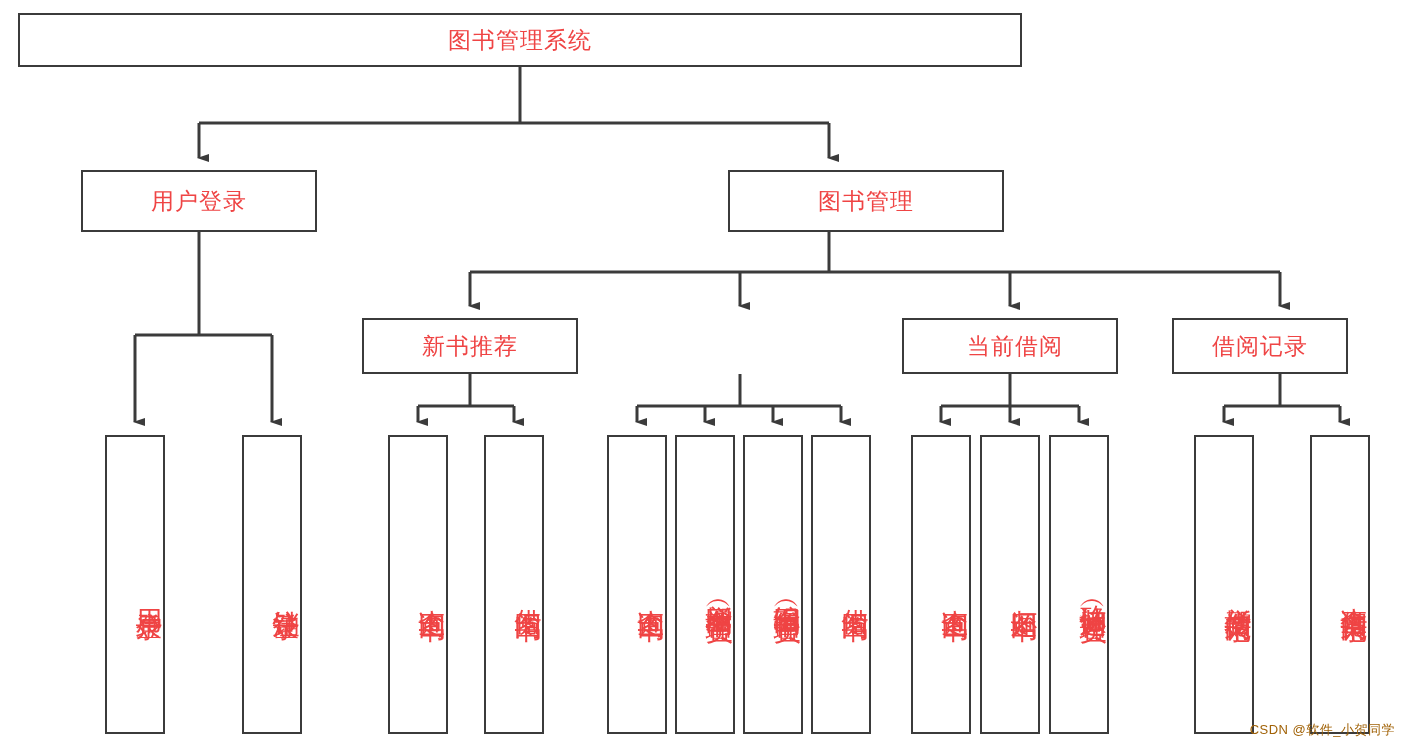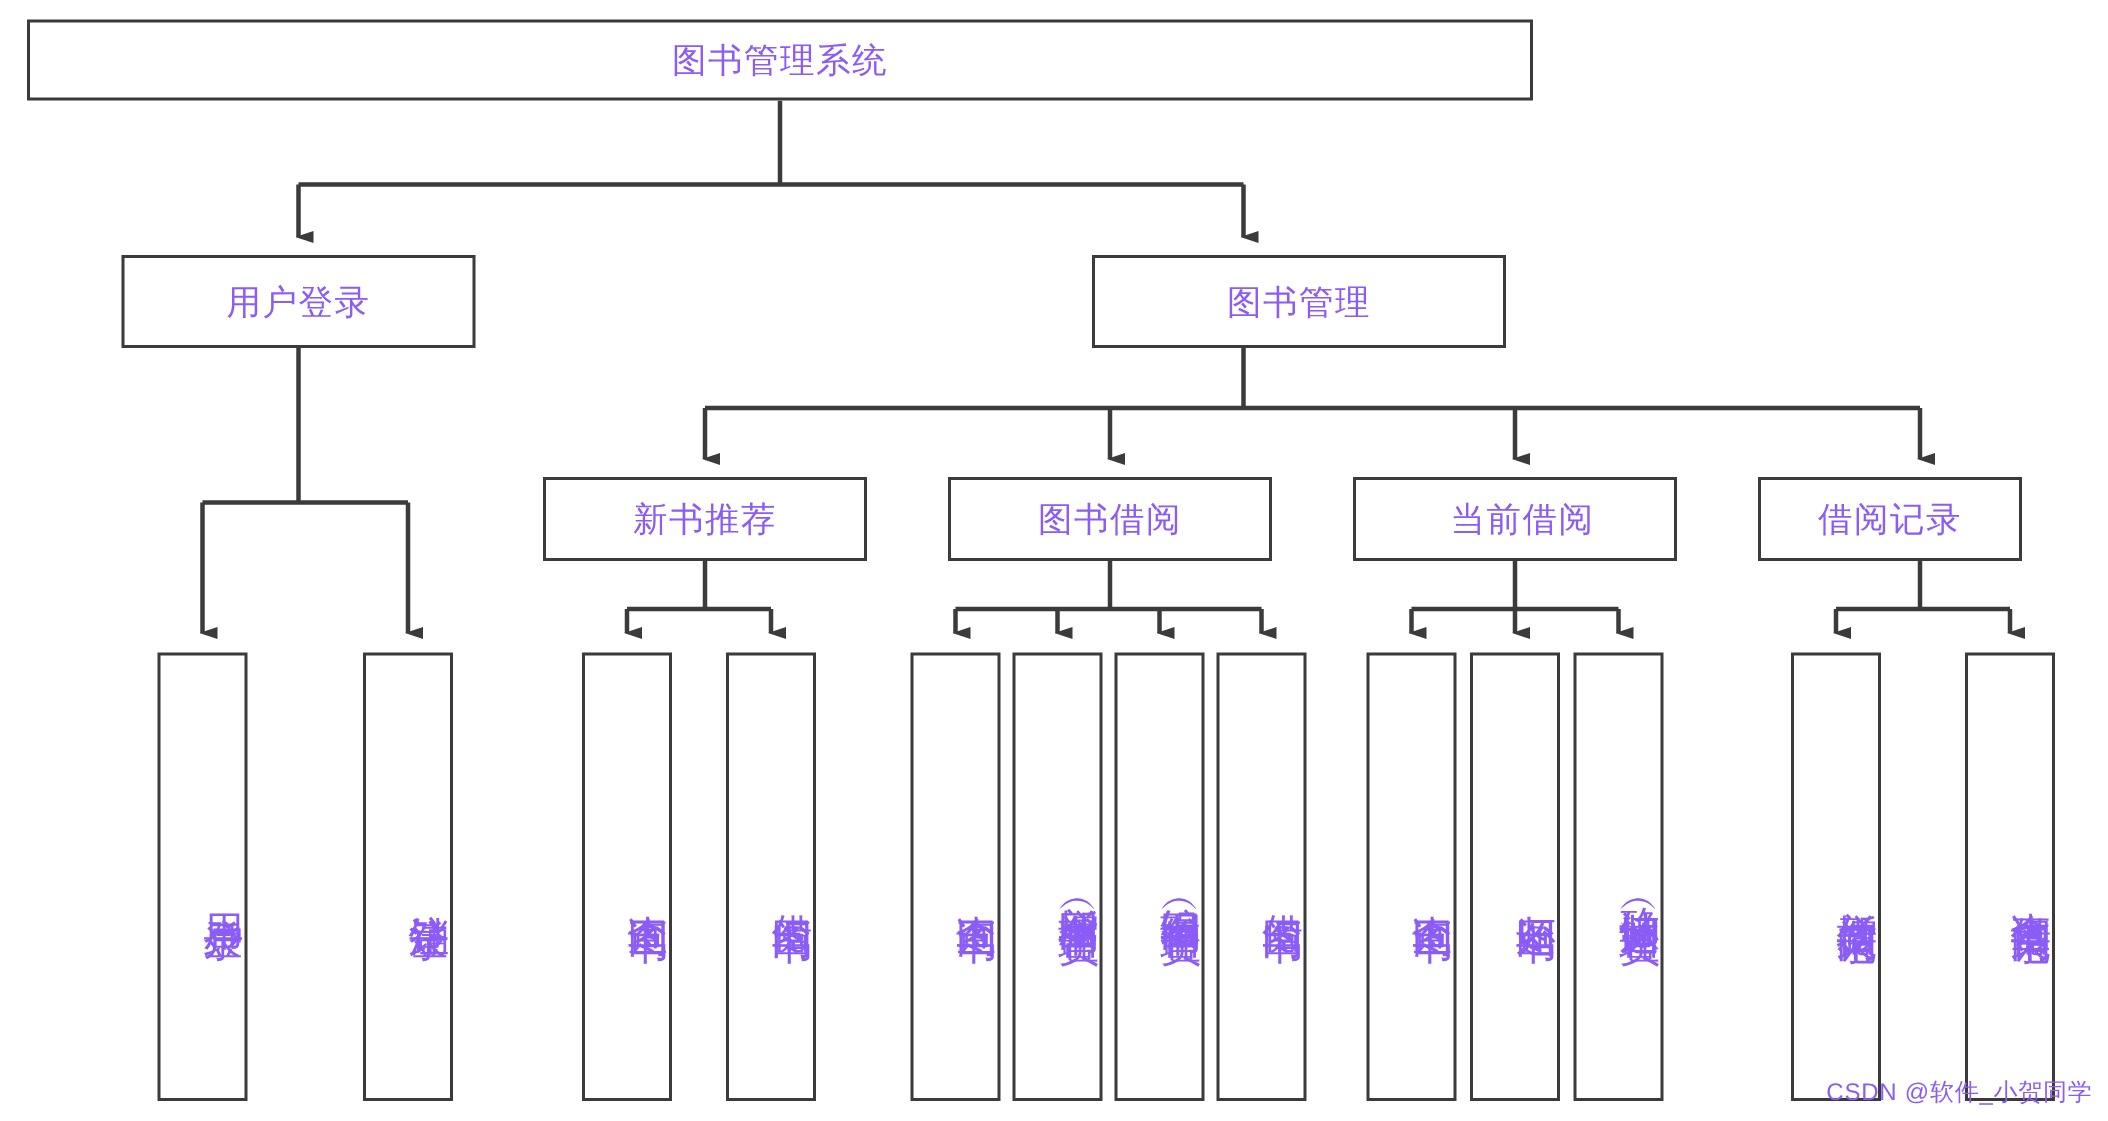--- a/index.html
+++ b/index.html
@@ -25,21 +25,21 @@
     height: 747px;
   }
   .node {
     position: absolute;
     box-sizing: border-box;
     border: 2px solid #3b3b3b;
     background: #ffffff;
     display: flex;
     align-items: center;
     justify-content: center;
-    color: #8b5cf6;
+    color: #ef4444;
     z-index: 2;
   }
   .node.horiz {
     font-size: 23px;
     letter-spacing: 1px;
   }
   .node.vert {
     writing-mode: vertical-rl;
     text-orientation: upright;
     font-size: 27px;
@@ -51,22 +51,22 @@
   }
   .node.vert span {
     writing-mode: vertical-rl;
     text-orientation: upright;
     display: block;
   }
   .watermark {
     position: absolute;
     right: 10px;
     bottom: 8px;
-    font-size: 16px;
-    color: #8b5cf6;
+    font-size: 13px;
+    color: #a16207;
     white-space: nowrap;
     z-index: 3;
     letter-spacing: 0.5px;
   }
 </style>
 </head>
 <body>
 
 <div id="canvas">
 
@@ -127,23 +127,20 @@
   <div class="node horiz" style="left:81px; top:170px; width:236px; height:62px;">
     <span>用户登录</span>
   </div>
   <div class="node horiz" style="left:728px; top:170px; width:276px; height:62px;">
     <span>图书管理</span>
   </div>
 
   <div class="node horiz" style="left:362px; top:318px; width:216px; height:56px;">
     <span>新书推荐</span>
   </div>
-  <div class="node horiz" style="left:632px; top:318px; width:216px; height:56px;">
-    <span>图书借阅</span>
-  </div>
   <div class="node horiz" style="left:902px; top:318px; width:216px; height:56px;padding-left:10px;">
     <span>当前借阅</span>
   </div>
   <div class="node horiz" style="left:1172px; top:318px; width:176px; height:56px;">
     <span>借阅记录</span>
   </div>
 
   <div class="node vert" style="left:105px; top:435px; width:60px; height:299px;">
     <span>用户登录</span>
   </div>

